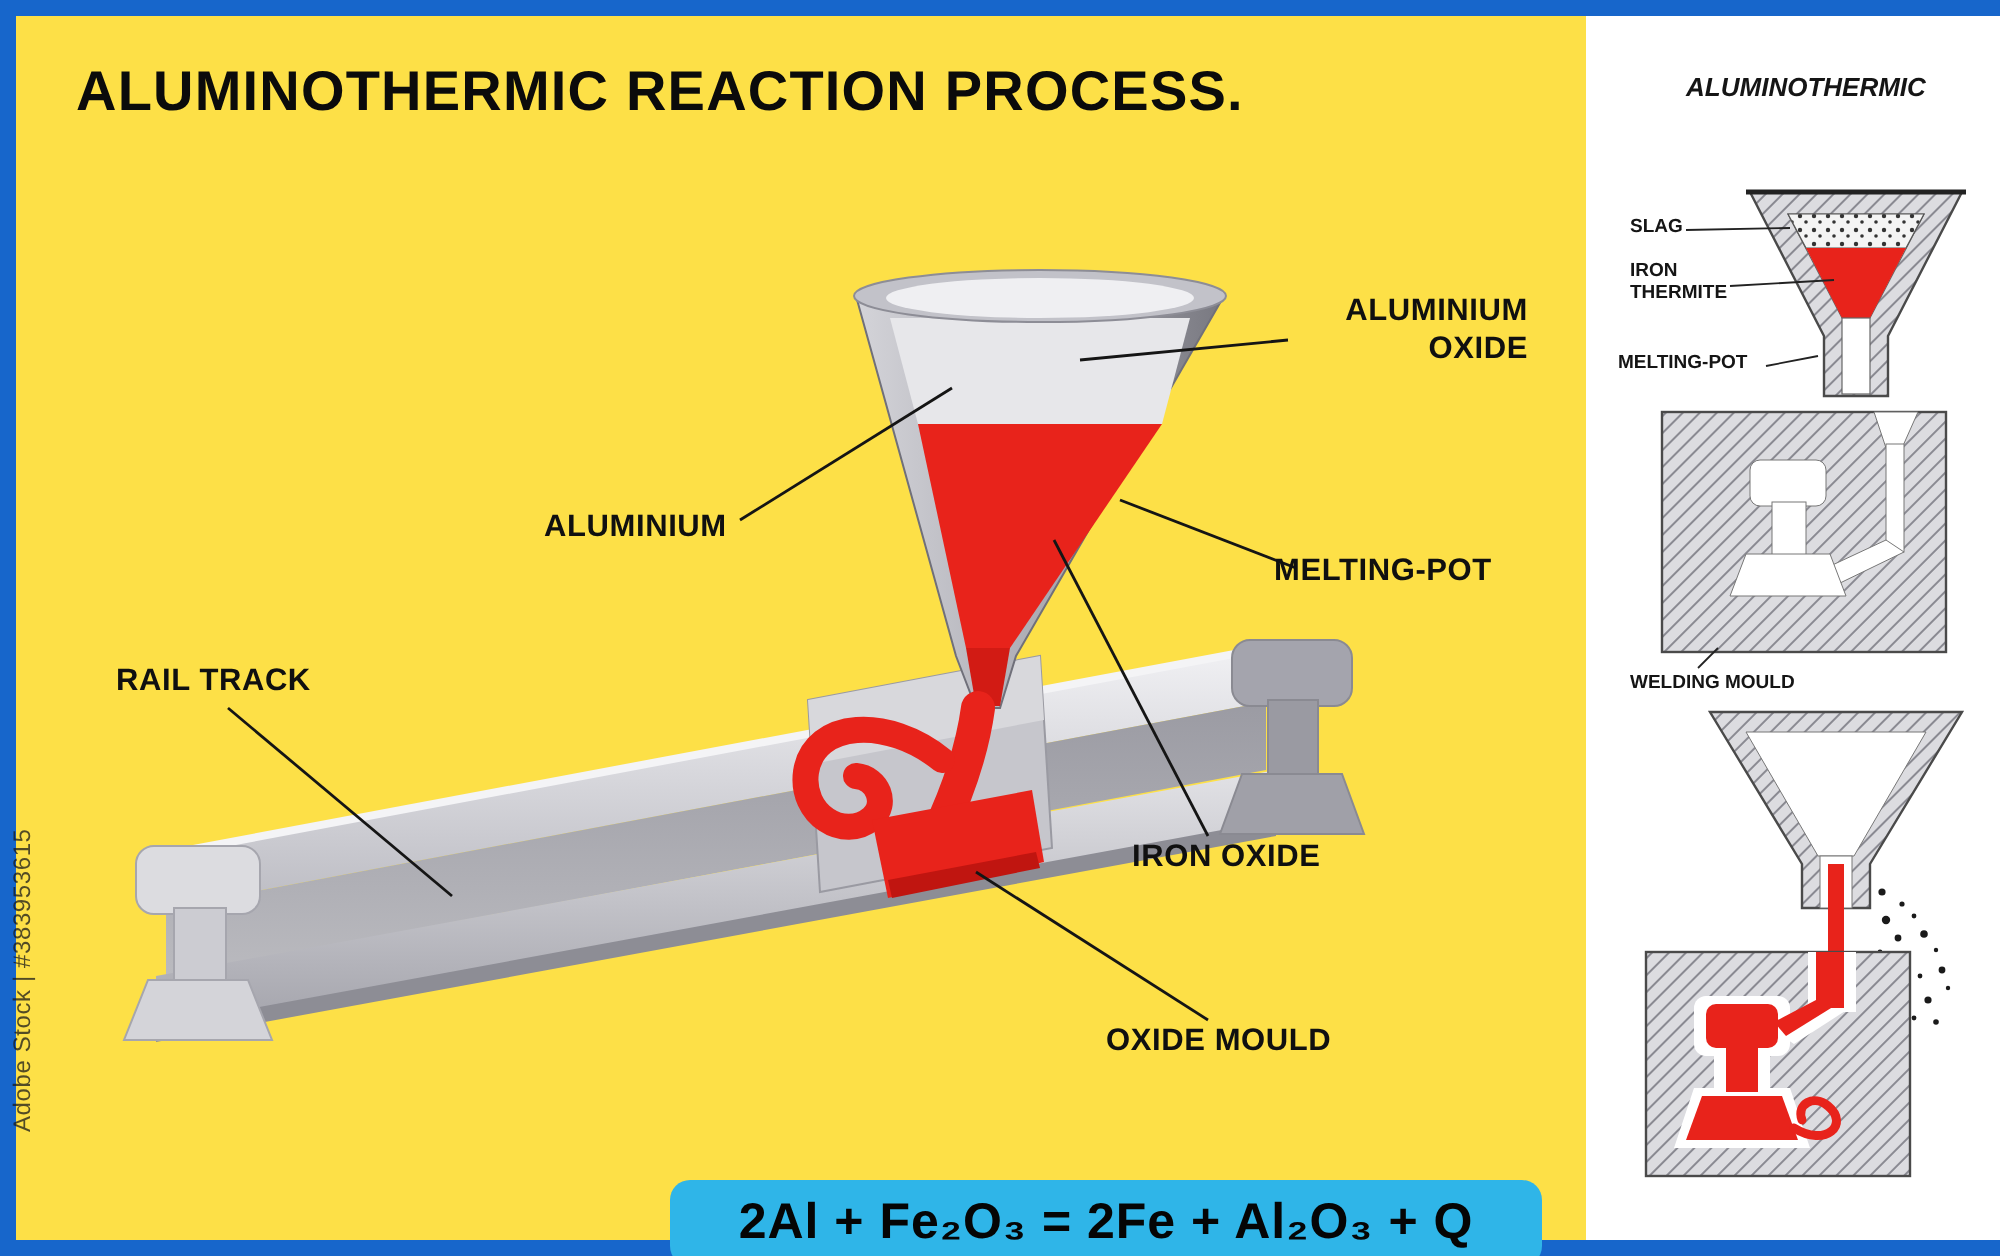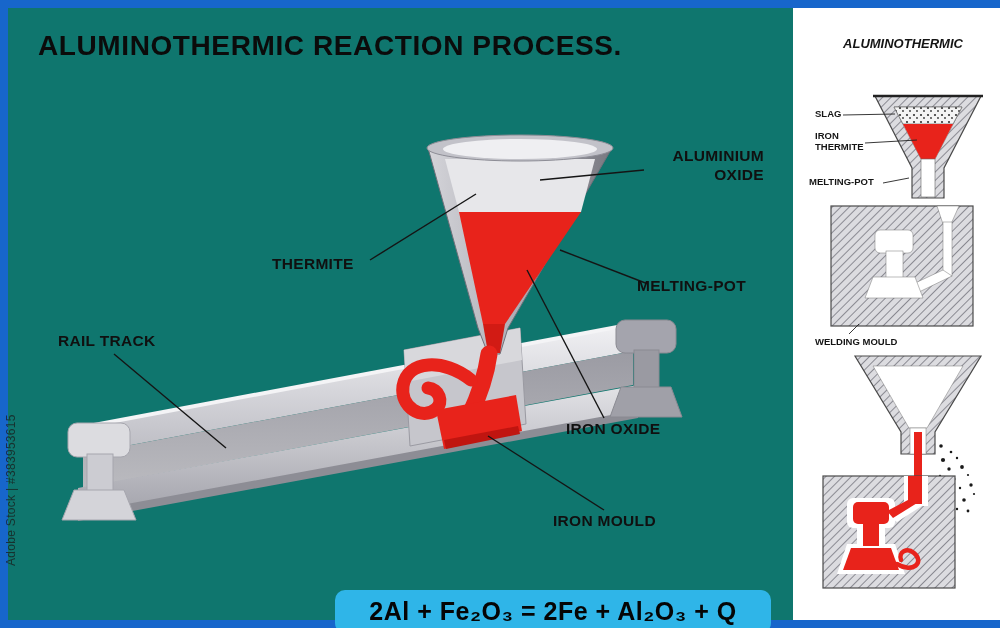--- a/index.html
+++ b/index.html
@@ -1,18 +1,18 @@
 <!DOCTYPE html>
 <html><head>
 <meta charset="utf-8">
 <style>
   html,body{margin:0;padding:0;background:#444;}
   .canvas{position:relative;width:1000px;height:628px;background:#1766cb;overflow:hidden;
           font-family:"Liberation Sans","DejaVu Sans",sans-serif;}
-  .main-panel{position:absolute;left:8px;top:8px;width:785px;height:612px;background:#0f766e;}
+  .main-panel{position:absolute;left:8px;top:8px;width:785px;height:612px;background:#fde047;}
   .sidebar{position:absolute;left:793px;top:8px;width:220px;height:612px;background:#ffffff;}
   .title{position:absolute;left:30px;top:20px;font-size:28px;font-weight:800;color:#0b0b0b;
          letter-spacing:.6px;line-height:1.32;}
   .lbl{position:absolute;font-size:15.5px;font-weight:800;color:#101010;letter-spacing:.3px;white-space:nowrap;}
   .lbl.wrap{white-space:normal;text-align:right;line-height:1.25;}
   .equation{position:absolute;left:327px;top:550px;width:436px;height:43px;background:#2fb5e8;
             border-radius:10px;display:flex;align-items:center;justify-content:center;
             font-size:25px;font-weight:800;color:#050505;letter-spacing:.5px;margin-top:32px;}
   .abs-svg{position:absolute;left:0;top:0;}
   .sb-title{position:absolute;left:0;top:26px;width:100%;text-align:center;font-size:13px;
@@ -98,25 +98,25 @@
         <line x1="596" y1="410" x2="519" y2="262"></line>
         <line x1="596" y1="502" x2="480" y2="428"></line>
       </g>
     </svg>
 
     <div class="title">
       <div>ALUMINOTHERMIC REACTION PROCESS.</div>
     </div>
 
     <div class="lbl wrap" style="left:638px;top:138px;width:118px;">ALUMINIUM OXIDE</div>
-    <div class="lbl" style="left:264px;top:247px;">THERMITE</div>
+    <div class="lbl" style="left:264px;top:247px;">ALUMINIUM</div>
     <div class="lbl" style="left:629px;top:269px;">MELTING-POT</div>
     <div class="lbl" style="left:50px;top:324px;">RAIL TRACK</div>
     <div class="lbl" style="left:558px;top:412px;">IRON OXIDE</div>
-    <div class="lbl" style="left:545px;top:504px;">IRON MOULD</div>
+    <div class="lbl" style="left:545px;top:504px;">OXIDE MOULD</div>
 
     <div class="equation">2Al + Fe₂O₃ = 2Fe + Al₂O₃ + Q</div>
   </div>
 
   <div class="sidebar">
 
     <svg class="abs-svg" width="199" height="612" viewBox="0 0 199 612">
       <defs>
         <pattern id="hatch" width="6" height="6" patternUnits="userSpaceOnUse" patternTransform="rotate(45)">
           <rect width="6" height="6" fill="#dcdce0"></rect>

